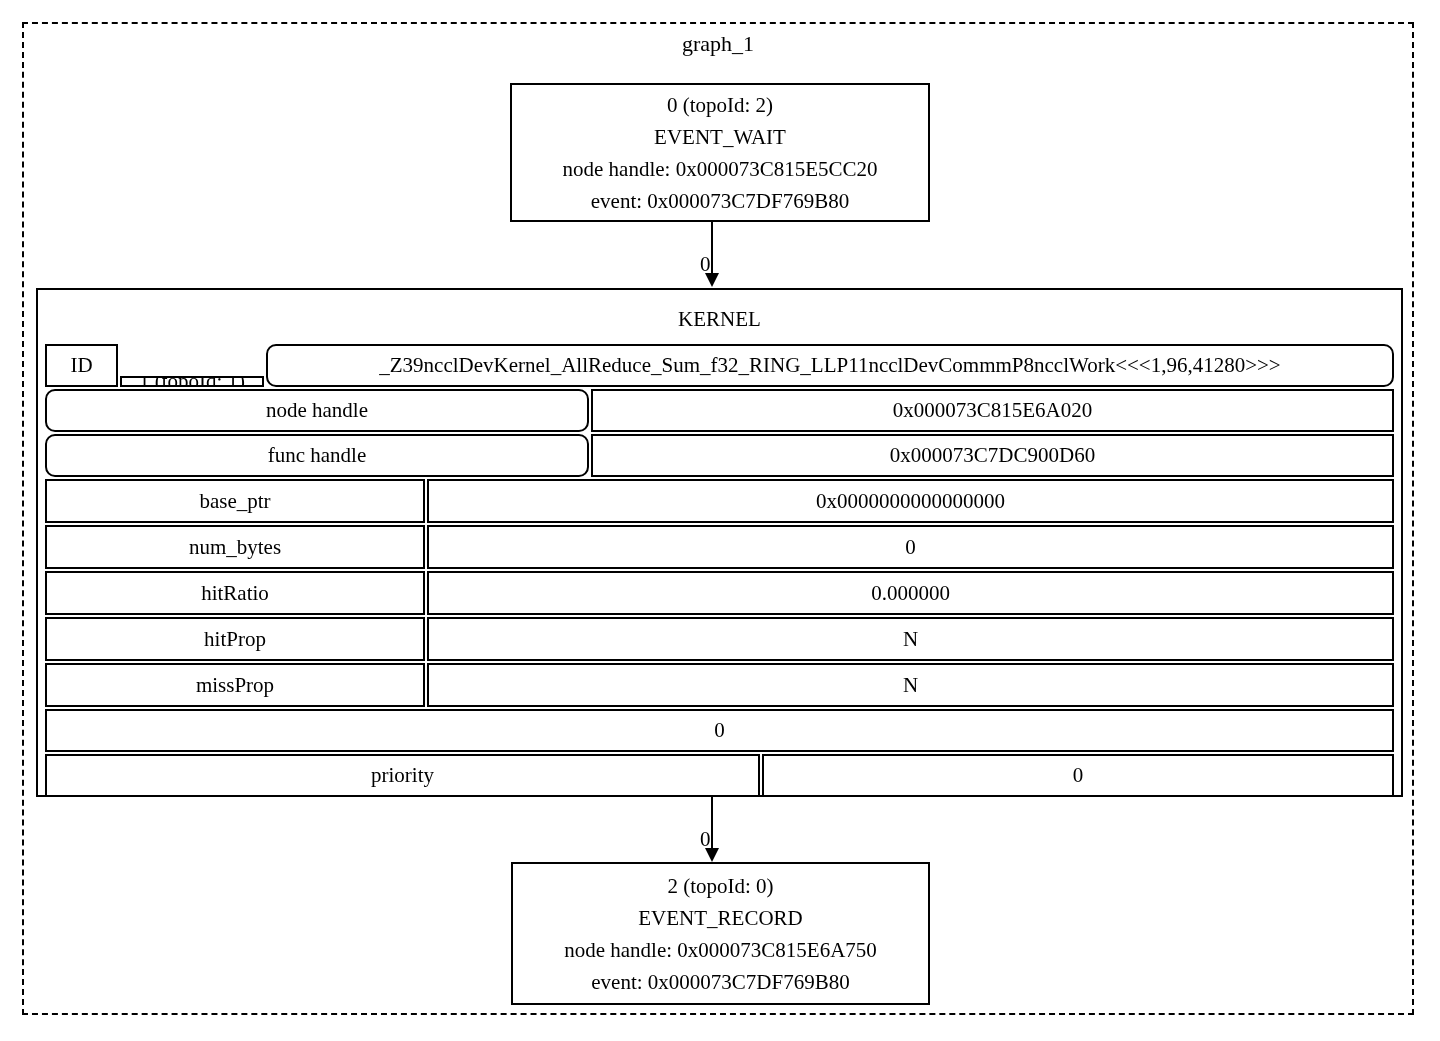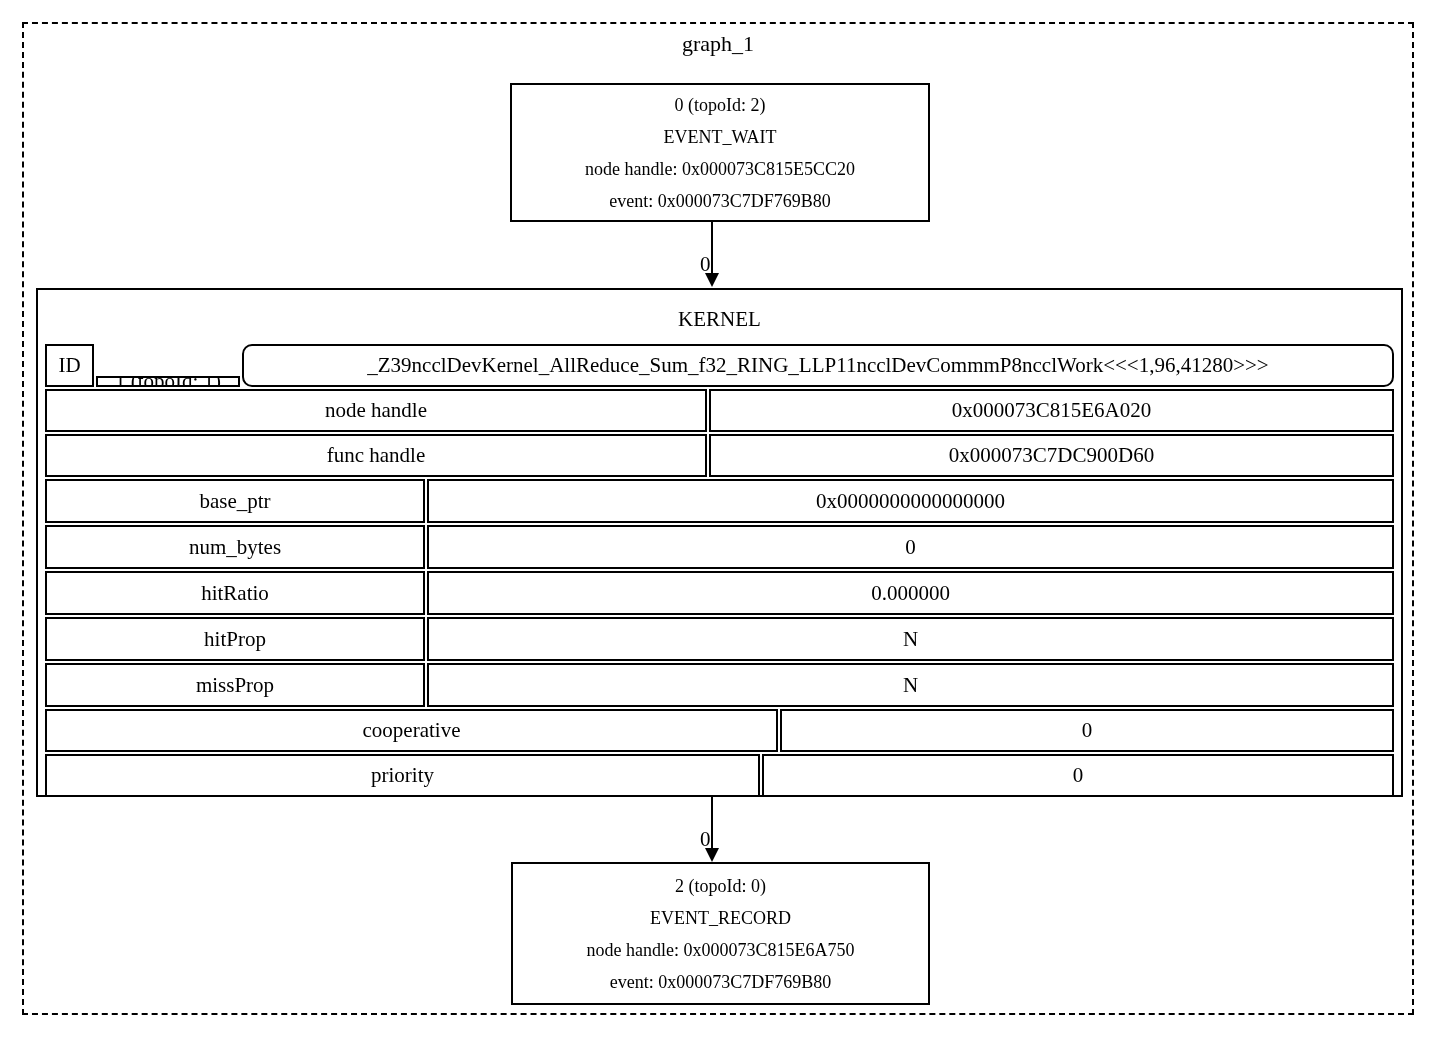--- a/index.html
+++ b/index.html
@@ -13,21 +13,21 @@
     border:2px dashed #000;box-sizing:border-box;
   }
   .graph-title{
     position:absolute;left:22px;top:31px;width:1392px;text-align:center;
     font-size:22px;
   }
   
   .node-box{
     position:absolute;border:2px solid #000;background:#fff;box-sizing:border-box;
     display:flex;flex-direction:column;justify-content:center;align-items:center;
-    text-align:center;font-size:18px;line-height:32px;
+    text-align:center;font-size:21px;line-height:32px;
   }
   #event-wait{left:510px;top:83px;width:420px;height:139px;}
   #event-record{left:511px;top:862px;width:419px;height:143px;}
   
   .edge-line{position:absolute;width:2px;background:#000;}
   #edge1-line{left:711px;top:222px;height:53px;}
   #edge2-line{left:711px;top:797px;height:53px;}
   .edge-arrow{
     position:absolute;width:0;height:0;
     border-left:7px solid transparent;border-right:7px solid transparent;
@@ -49,24 +49,24 @@
     border:2px solid #000;box-sizing:border-box;background:#fff;
     display:flex;align-items:center;justify-content:center;text-align:center;
     overflow:hidden;white-space:nowrap;
   }
   .row-h{height:45px;}
   .row-s{height:43px;}
   .row-apw{height:228px;}
   .header-cell{
     flex:1;display:flex;align-items:center;justify-content:center;border:none;
   }
-  .id-cell{width:49px;}
+  .id-cell{width:73px;}
   .idv-cell{width:144px;margin-top:32px;}
   .name-cell{flex:1;border-radius:10px;}
-  .lbl-620{width:662px;}
+  .lbl-620{width:544px;border-radius:10px;}
   .lbl-733{width:733px;}
   .lbl-715{width:715px;}
   .grow{flex:1;}
   .apw-label{width:484px;height:100%;}
   .apw-right{flex:1;display:flex;flex-direction:column;gap:2px;}
   .apw-subrow{display:flex;gap:2px;height:44px;flex:0 0 auto;}
   .apw-key{width:380px;}
 </style>
 </head>
 <body>
@@ -120,21 +120,20 @@
         <div class="cell apw-key">hitProp</div>
         <div class="cell grow">N</div>
       </div>
       <div class="apw-subrow">
         <div class="cell apw-key">missProp</div>
         <div class="cell grow">N</div>
       </div>
     </div>
   </div>
   <div class="krow row-s">
-    <div class="cell lbl-733">cooperative</div>
     <div class="cell grow">0</div>
   </div>
   <div class="krow row-s">
     <div class="cell lbl-715">priority</div>
     <div class="cell grow">0</div>
   </div>
 </div>
 
 <div class="edge-line" id="edge2-line"></div>
 <div class="edge-arrow" id="edge2-arrow"></div>

